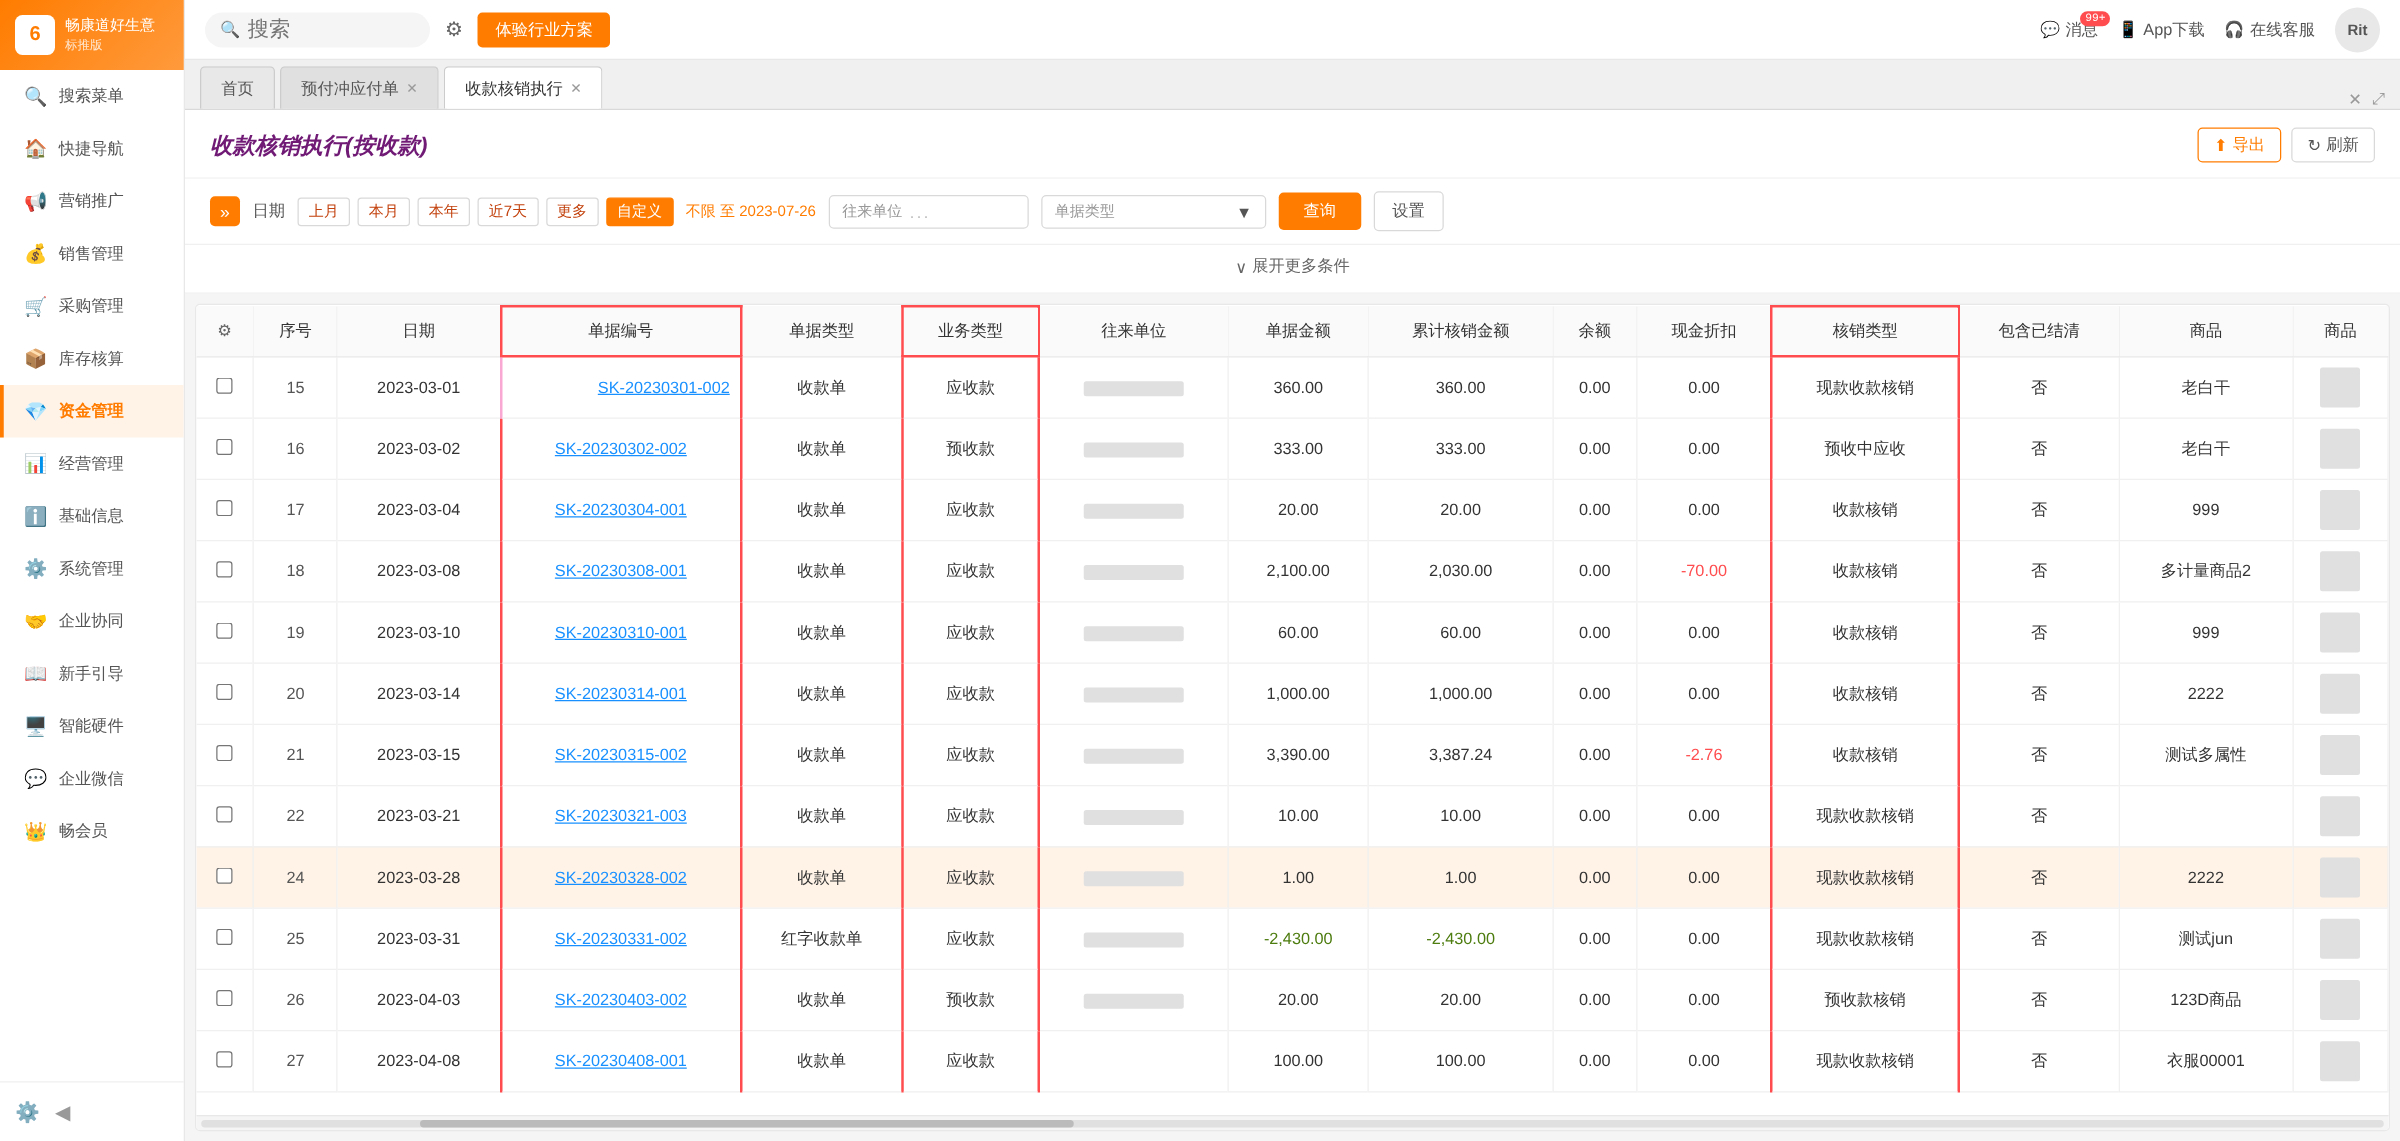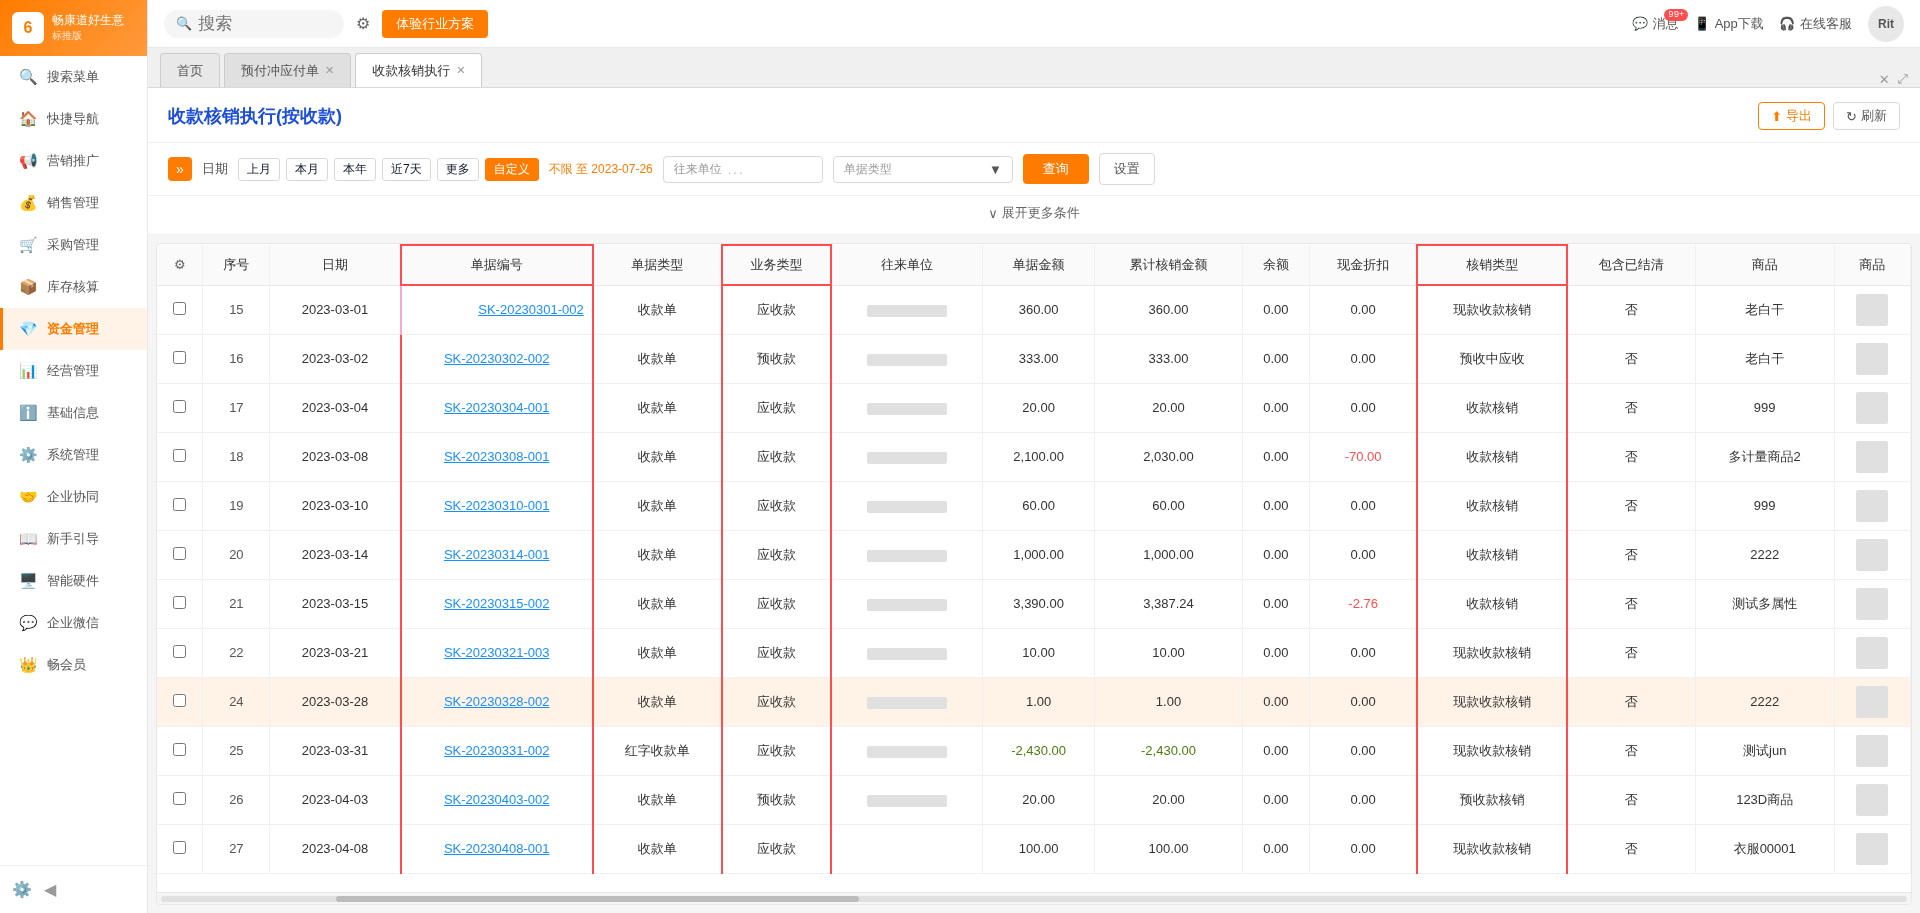--- a/index.html
+++ b/index.html
@@ -141,21 +141,21 @@
 
     
     .page-header {
       background: #fff;
       padding: 14px 20px 0;
       display: flex;
       align-items: center;
       justify-content: space-between;
       border-bottom: 1px solid #f0f0f0;
     }
-    .page-title { font-size: 18px; font-weight: bold; color: #1d4ed8; padding-bottom: 12px; }
+    .page-title { font-size: 18px; font-weight: bold; color: #701a75; padding-bottom: 12px; font-style: italic; }
     .page-header-actions { display: flex; gap: 8px; padding-bottom: 12px; }
     .btn-export {
       display: flex; align-items: center; gap: 4px;
       border: 1px solid #ff7c00; color: #ff7c00;
       background: #fff; border-radius: 4px; padding: 4px 12px; cursor: pointer;
     }
     .btn-refresh {
       display: flex; align-items: center; gap: 4px;
       border: 1px solid #d9d9d9; color: #555;
       background: #fff; border-radius: 4px; padding: 4px 12px; cursor: pointer;
@@ -182,21 +182,21 @@
       display: flex; align-items: center; justify-content: center;
     }
     .filter-label { color: #555; font-size: 13px; }
     .filter-date-options { display: flex; gap: 6px; align-items: center; }
     .filter-date-btn {
       padding: 2px 8px;
       border: 1px solid #d9d9d9;
       border-radius: 3px;
       background: #fff;
       cursor: pointer;
-      color: #0f172a;
+      color: #c2410c;
       font-size: 12px;
     }
     .filter-date-btn.custom {
       background: #ff7c00;
       color: #fff;
       border-color: #ff7c00;
     }
     .filter-date-range { color: #ff7c00; font-size: 12px; }
     .filter-field {
       display: flex; align-items: center; gap: 6px;

